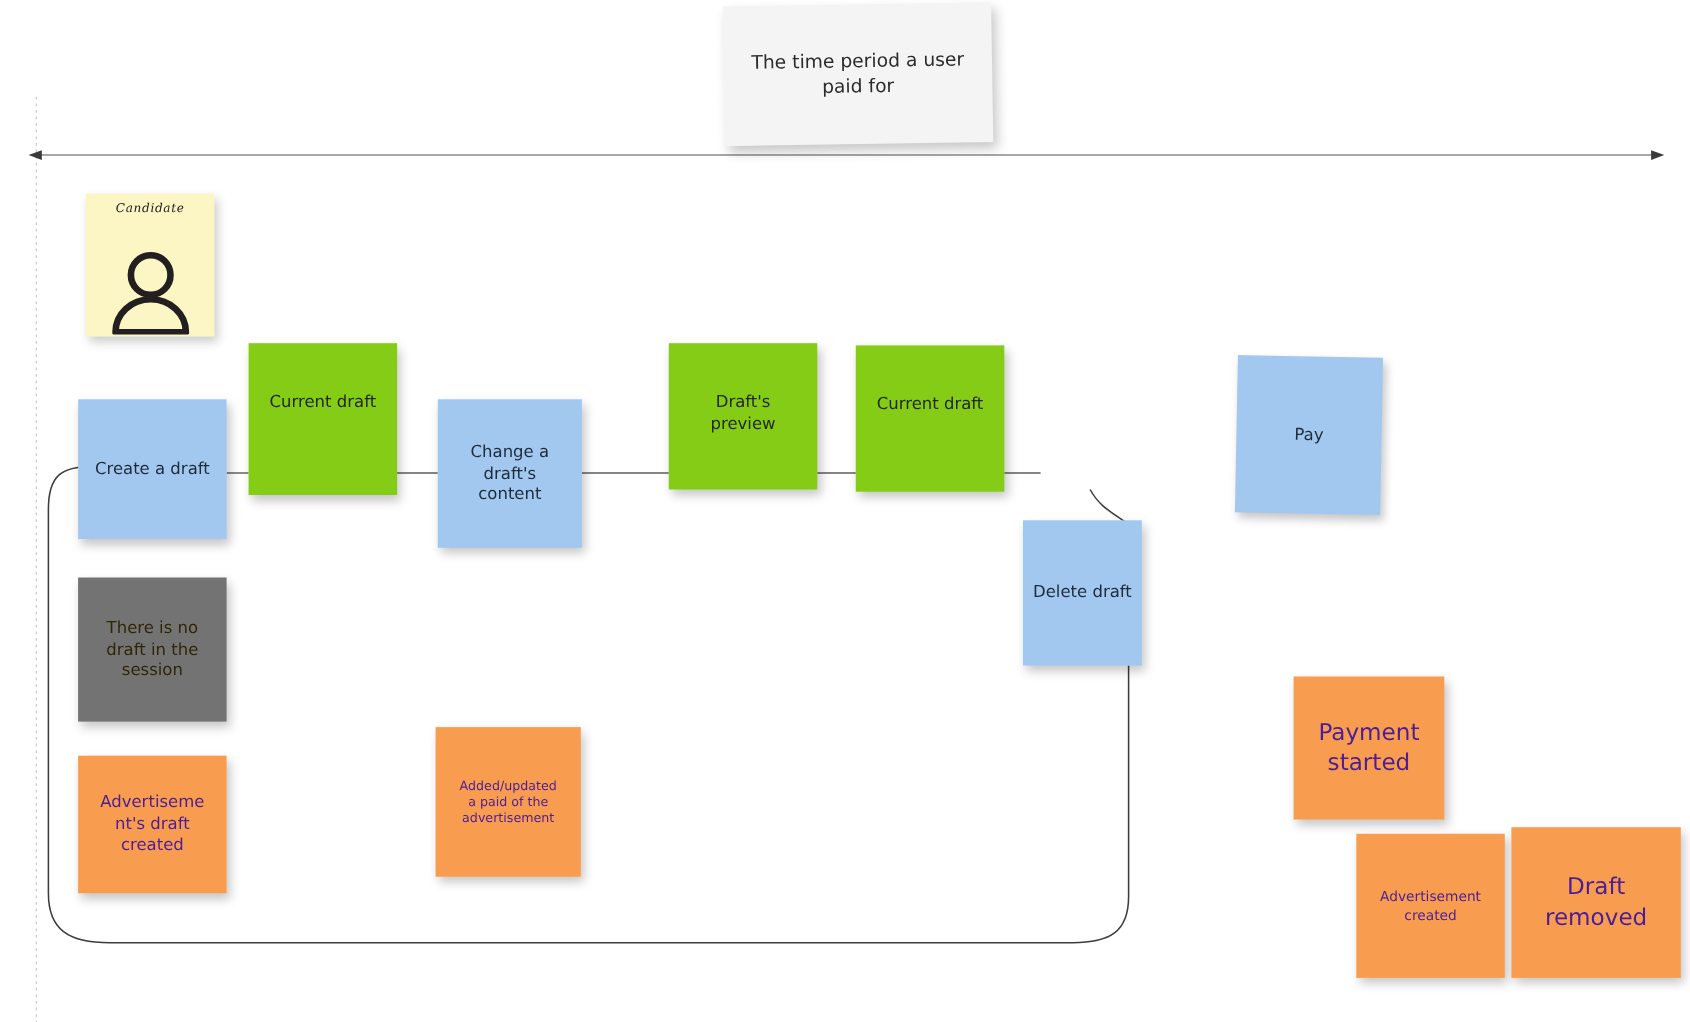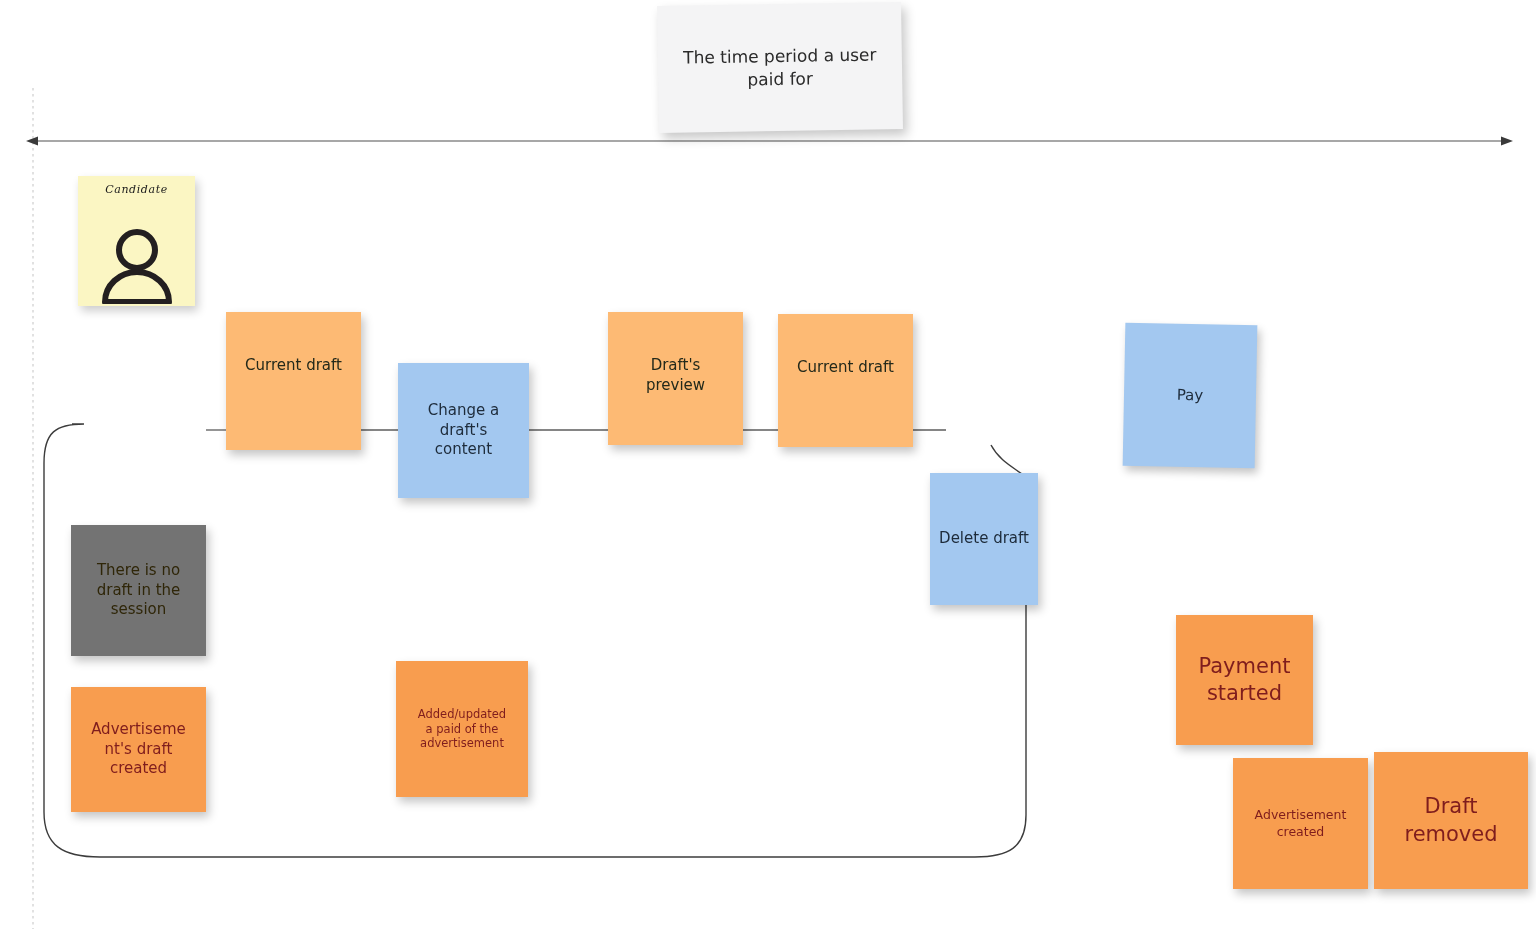--- a/index.html
+++ b/index.html
@@ -45,22 +45,22 @@
     padding: 6px 8px;
     box-shadow: 3px 5px 9px rgba(0,0,0,0.23);
   }
   .note .txt {
     display: block;
     width: 100%;
     white-space: pre-line;
   }
 
   .note.blue   { background: #a3c8f0; color: #1d2b3a; }
-  .note.green  { background: #fdba74; color: #23291a; }
-  .note.orange { background: #f89d4f; color: #7f1d1d; }
+  .note.green  { background: #84cc16; color: #23291a; }
+  .note.orange { background: #f89d4f; color: #4c1d95; }
   .note.yellow { background: #737373; color: #2f2608; }
   .note.grey   { background: #f4f4f5; color: #2b2b2b; box-shadow: 4px 6px 11px rgba(0,0,0,0.22); }
 
   
   .note.green { align-items: flex-start; }
   .note.green .txt { padding-top: 38px; }
 
   
   #persona {
     position: absolute;
@@ -125,20 +125,23 @@
   <div id="persona">
     <div class="plabel">Candidate</div>
     <div class="picon">
       <svg width="74" height="78" viewBox="0 0 74 78" xmlns="http://www.w3.org/2000/svg">
         <circle cx="37" cy="24" r="18" fill="none" stroke="#231f20" stroke-width="6"></circle>
         <path d="M 5 76 A 32 30 0 0 1 69 76 Z" fill="none" stroke="#231f20" stroke-width="6" stroke-linejoin="round"></path>
       </svg>
     </div>
   </div>
 
+  <div class="note blue sz-160" style="left:71px; top:363px; width:135px; height:127px;">
+    <span class="txt f-md">Create a draft</span>
+  </div>
 
   <div class="note green" style="left:226px; top:312px; width:135px; height:138px;">
     <span class="txt f-md">Current draft</span>
   </div>
 
   <div class="note blue" style="left:398px; top:363px; width:131px; height:135px;">
     <span class="txt f-md">Change a
 draft's
 content</span>
   </div>

